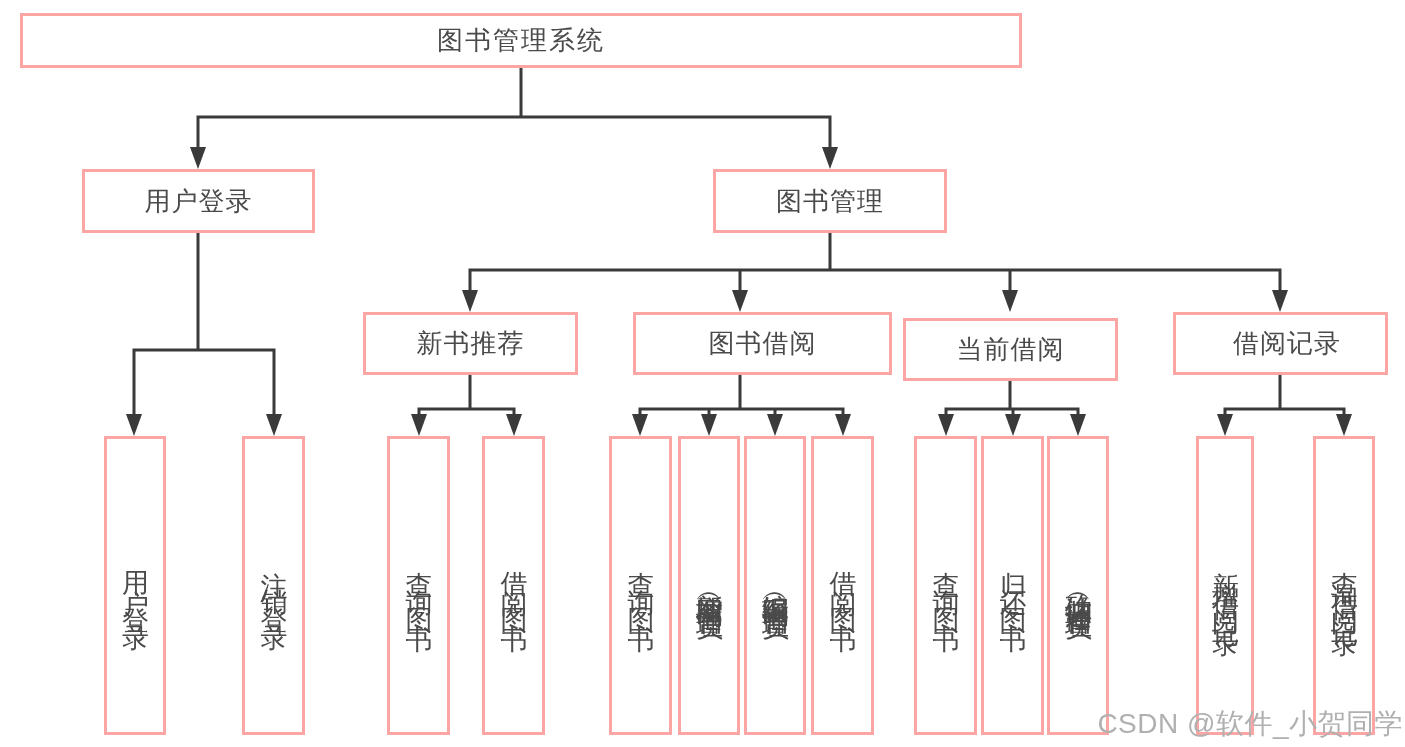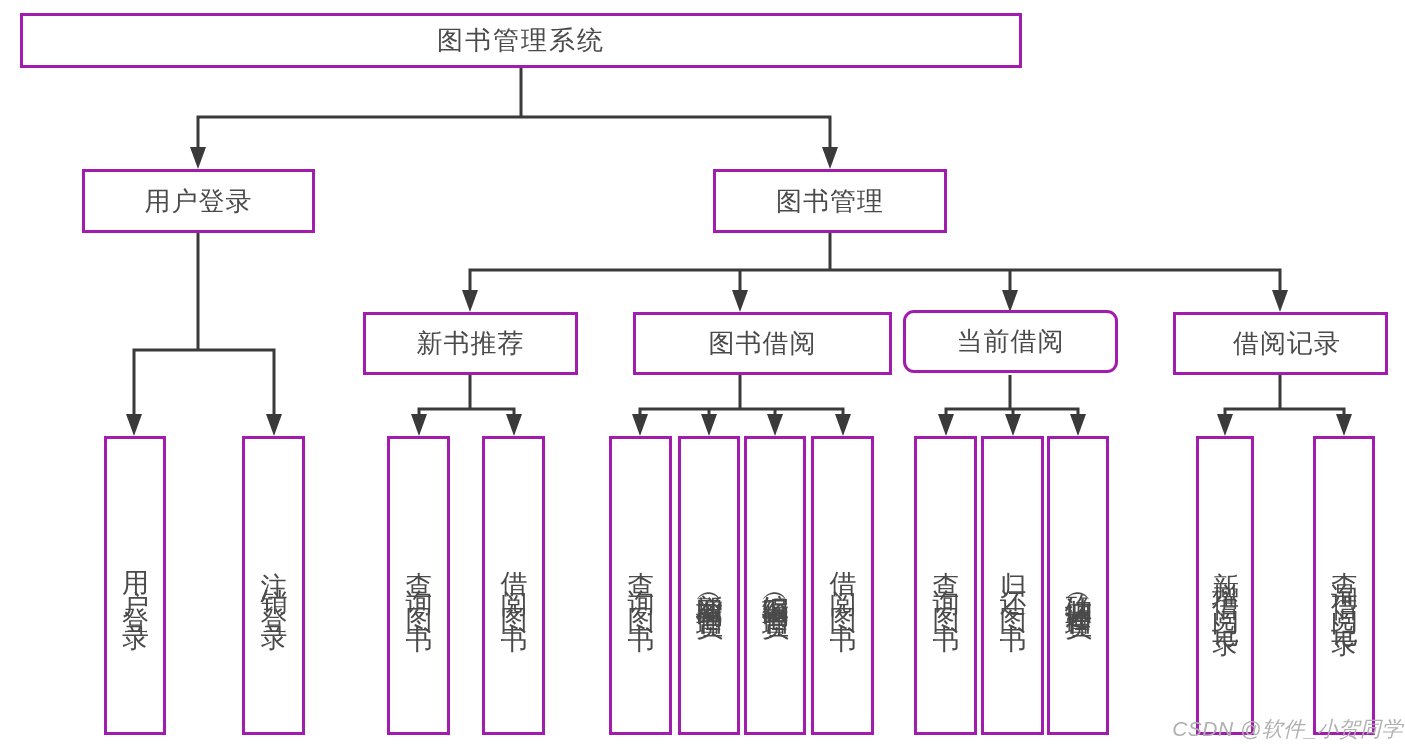--- a/index.html
+++ b/index.html
@@ -13,21 +13,21 @@
   }
   .wires {
     position: absolute;
     left: 0; top: 0;
     width: 1405px; height: 747px;
     pointer-events: none;
   }
   .node {
     position: absolute;
     box-sizing: border-box;
-    border: 3px solid #a21caf;
+    border: 3px solid #fca5a5;
     background: #ffffff;
     display: flex;
     align-items: center;
     justify-content: center;
     color: #4a4a4a;
     text-align: center;
     font-family: Liberation Serif, serif;
   }
   .h-node { font-size: 26px; letter-spacing: 1px; }
   .title-node { font-size: 26px; letter-spacing: 2px; }
@@ -38,25 +38,24 @@
     line-height: 1;
     color: #4a4a4a;
   }
   .sp-wide span  { letter-spacing: 18px; }
   .sp-med span   { letter-spacing: 12px; }
   .sp-tight span { letter-spacing: 3px; }
   .watermark {
     position: absolute;
     right: 2px;
     bottom: 4px;
-    font-size: 21px;
+    font-size: 28px;
     color: #b0b0b0;
     letter-spacing: 0.5px;
     white-space: nowrap;
-    font-style: italic;
   }
 </style>
 </head>
 <body>
 
 <div class="canvas">
 
   <svg class="wires" viewBox="0 0 1405 747" xmlns="http://www.w3.org/2000/svg">
     <path fill="none" stroke="#3a3a3a" stroke-width="3" d="
       M521 68 V117
@@ -115,21 +114,21 @@
     </g>
   </svg>
 
   <div class="node title-node" style="left:20px; top:13px; width:1002px; height:55px;">图书管理系统</div>
 
   <div class="node h-node" style="left:82px; top:169px; width:233px; height:64px;">用户登录</div>
   <div class="node h-node" style="left:713px; top:169px; width:234px; height:64px;">图书管理</div>
 
   <div class="node h-node" style="left:363px; top:312px; width:215px; height:63px;">新书推荐</div>
   <div class="node h-node" style="left:633px; top:312px; width:259px; height:63px;">图书借阅</div>
-  <div class="node h-node" style="left:903px; top:310px; width:215px; height:63px;border-radius:11px;">当前借阅</div>
+  <div class="node h-node" style="left:903px; top:318px; width:215px; height:63px;">当前借阅</div>
   <div class="node h-node" style="left:1173px; top:312px; width:215px; height:63px;padding-left:13px;">借阅记录</div>
 
   <div class="node v-node sp-wide" style="left:104px; top:436px; width:62px; height:299px;">
     <span>用户登录</span>
     </div>
   <div class="node v-node sp-wide" style="left:242px; top:436px; width:63px; height:299px;">
     <span>注销登录</span>
     </div>
 
   <div class="node v-node sp-wide" style="left:387px; top:436px; width:63px; height:299px;">

